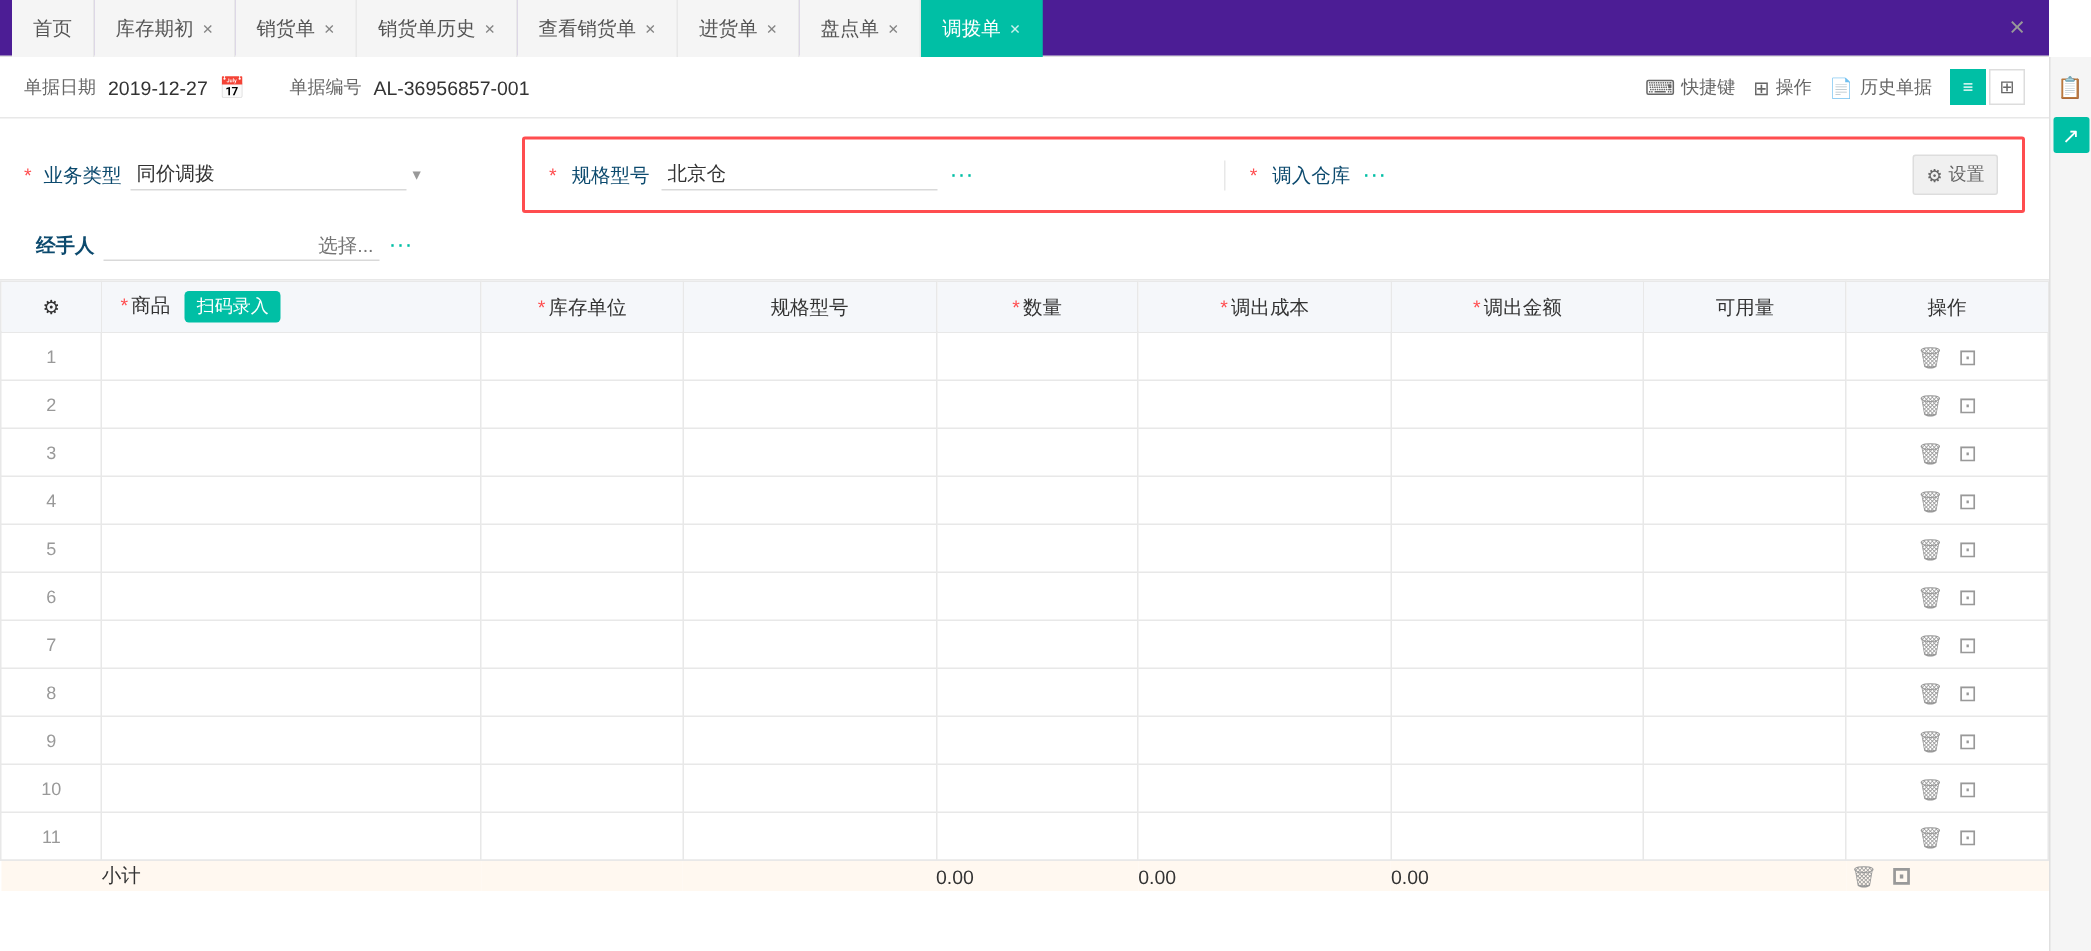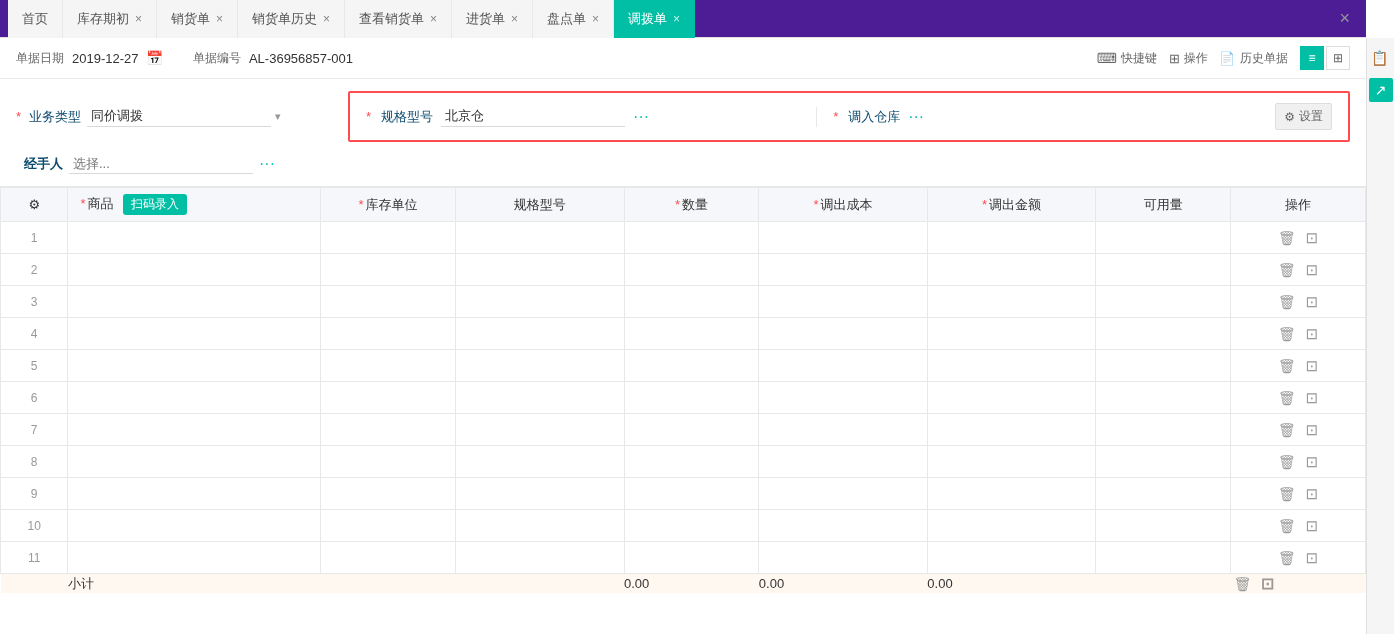--- a/index.html
+++ b/index.html
@@ -250,21 +250,21 @@
         <button class="settings-btn">
           <span>⚙</span>
           <span>设置</span>
         </button>
       </div>
     </div>
 
     <div class="form-row">
       <div class="form-field">
         <span class="form-field-label" style="margin-left:8px;font-weight:bold;">经手人</span>
-        <input class="field-input" type="text" style="min-width: 120px; color: rgb(204, 204, 204);" placeholder="选择...">
+        <input class="field-input" type="text" style="min-width: 120px; color: rgb(204, 204, 204); text-align: right;" placeholder="选择...">
         <span class="more-btn">···</span>
       </div>
     </div>
   </div>
 
   <div class="table-container">
     <table>
       <thead>
         <tr>
           <th style="width:40px;">

